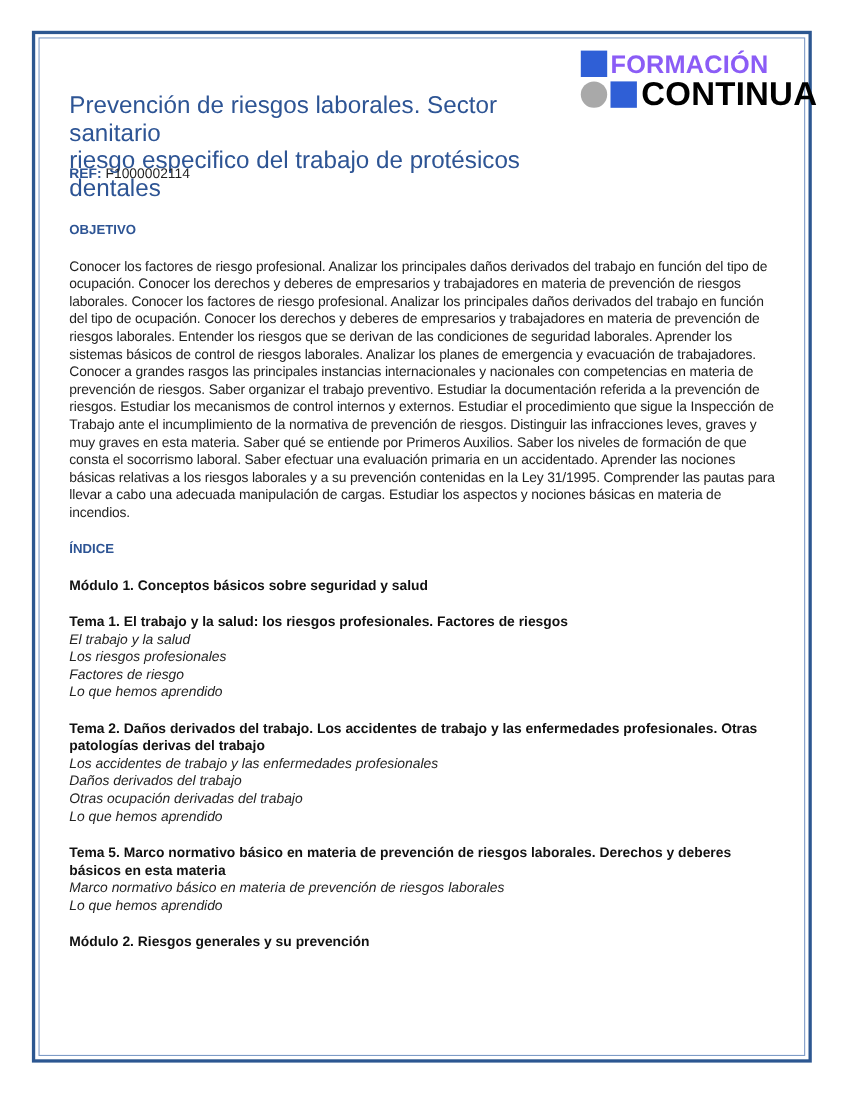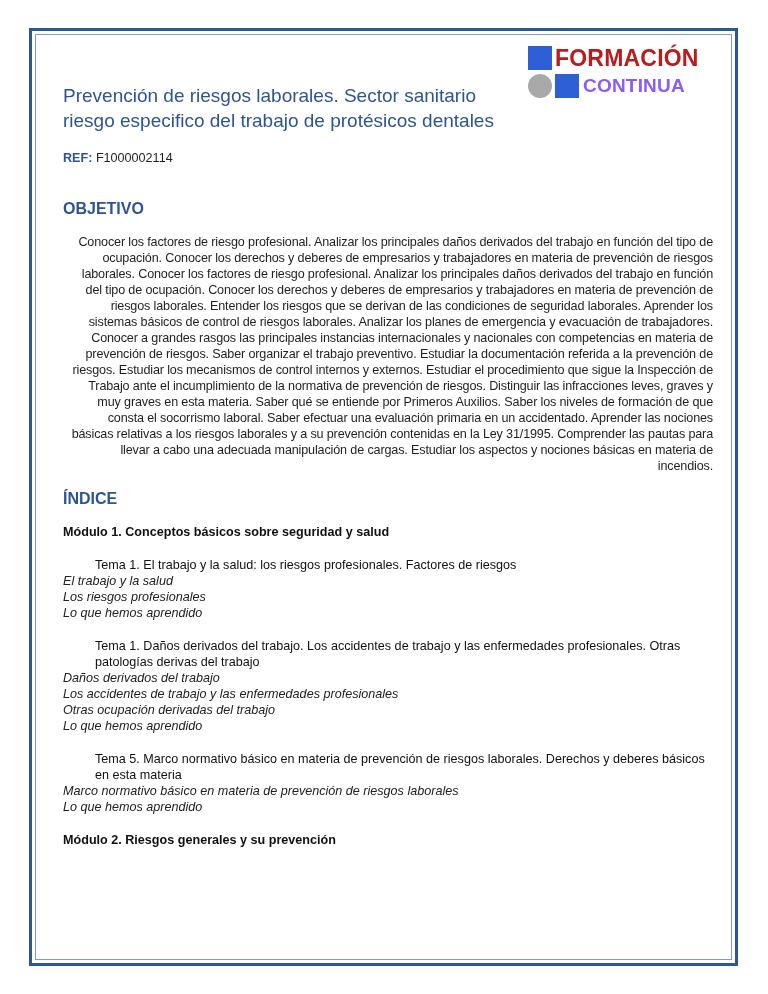--- a/index.html
+++ b/index.html
@@ -16,41 +16,41 @@
       box-sizing: border-box;
     }
     .logo {
       position: absolute; left: 528px; top: 46px; width: 190px; height: 52px;
     }
     .logo .sq-top { position: absolute; left: 0; top: 0; width: 24px; height: 24px; background: #2f5fd6; }
     .logo .circle { position: absolute; left: 0; top: 28px; width: 24px; height: 24px; border-radius: 50%; background: #a9a9a9; }
     .logo .sq-bot { position: absolute; left: 27px; top: 28px; width: 24px; height: 24px; background: #2f5fd6; }
     .logo .w1 {
       position: absolute; left: 27px; top: -2px; font-family: "Liberation Sans", sans-serif; font-weight: bold;
-      font-size: 23px; color: #b91c1c; letter-spacing: 0.2px; line-height: 28px;
+      font-size: 23px; color: #8b5cf6; letter-spacing: 0.2px; line-height: 28px;
     }
     .logo .w2 {
       position: absolute; left: 55px; top: 26px; font-family: "Liberation Sans", sans-serif; font-weight: bold;
-      font-size: 19px; color: #8b5cf6; letter-spacing: 0.2px; line-height: 28px;
+      font-size: 30px; color: #000000; letter-spacing: 0.2px; line-height: 28px;
     }
     .title {
       position: absolute; left: 63px; top: 83px; width: 460px;
-      font-size: 19px; line-height: 25px; color: #2d5494; margin: 0; font-weight: normal;
+      font-size: 22px; line-height: 25px; color: #2d5494; margin: 0; font-weight: normal;
     }
     .content {
       position: absolute; left: 63px; top: 150px; width: 650px;
       font-size: 12.6px; line-height: 16px; color: #1f1f1f;
     }
     .ref-line { margin: 0 0 35px 0; }
     .ref-label { color: #2d5494; font-weight: bold; }
-    .section-head { color: #2d5494; font-weight: bold; margin: 0 0 17px 0; font-size: 16px; }
-    .objective-text { margin: 0 0 17px 0; letter-spacing: -0.15px; text-align: right; }
+    .section-head { color: #2d5494; font-weight: bold; margin: 0 0 17px 0; font-size: 12px; }
+    .objective-text { margin: 0 0 17px 0; letter-spacing: -0.15px; }
     .module-title { font-weight: bold; margin: 0 0 17px 0; color: #111; }
     .tema { margin: 0 0 17px 0; }
-    .tema-title { font-weight: normal; color: #111; margin-left: 32px; }
+    .tema-title { font-weight: bold; color: #111; }
     .tema-item { color: #222; font-style: italic; }
   </style>
 </head>
 <body>
 
 <div class="page-frame">
   <div class="page-frame-inner"></div>
 </div>
 
 <div class="logo">
@@ -76,27 +76,28 @@
   <p class="objective-text">Conocer los factores de riesgo profesional. Analizar los principales daños derivados del trabajo en función del tipo de ocupación. Conocer los derechos y deberes de empresarios y trabajadores en materia de prevención de riesgos laborales. Conocer los factores de riesgo profesional. Analizar los principales daños derivados del trabajo en función del tipo de ocupación. Conocer los derechos y deberes de empresarios y trabajadores en materia de prevención de riesgos laborales. Entender los riesgos que se derivan de las condiciones de seguridad laborales. Aprender los sistemas básicos de control de riesgos laborales. Analizar los planes de emergencia y evacuación de trabajadores. Conocer a grandes rasgos las principales instancias internacionales y nacionales con competencias en materia de prevención de riesgos. Saber organizar el trabajo preventivo. Estudiar la documentación referida a la prevención de riesgos. Estudiar los mecanismos de control internos y externos. Estudiar el procedimiento que sigue la Inspección de Trabajo ante el incumplimiento de la normativa de prevención de riesgos. Distinguir las infracciones leves, graves y muy graves en esta materia. Saber qué se entiende por Primeros Auxilios. Saber los niveles de formación de que consta el socorrismo laboral. Saber efectuar una evaluación primaria en un accidentado. Aprender las nociones básicas relativas a los riesgos laborales y a su prevención contenidas en la Ley 31/1995. Comprender las pautas para llevar a cabo una adecuada manipulación de cargas. Estudiar los aspectos y nociones básicas en materia de incendios.</p>
 
   <p class="section-head">ÍNDICE</p>
 
   <p class="module-title">Módulo 1. Conceptos básicos sobre seguridad y salud</p>
 
   <div class="tema">
     <div class="tema-title">Tema 1. El trabajo y la salud: los riesgos profesionales. Factores de riesgos</div>
     <div class="tema-item">El trabajo y la salud</div>
     <div class="tema-item">Los riesgos profesionales</div>
+    <div class="tema-item">Factores de riesgo</div>
     <div class="tema-item">Lo que hemos aprendido</div>
   </div>
 
   <div class="tema">
-    <div class="tema-title">Tema 1. Daños derivados del trabajo. Los accidentes de trabajo y las enfermedades profesionales. Otras patologías derivas del trabajo</div>
+    <div class="tema-title">Tema 2. Daños derivados del trabajo. Los accidentes de trabajo y las enfermedades profesionales. Otras patologías derivas del trabajo</div>
+    <div class="tema-item">Los accidentes de trabajo y las enfermedades profesionales</div>
     <div class="tema-item">Daños derivados del trabajo</div>
-    <div class="tema-item">Los accidentes de trabajo y las enfermedades profesionales</div>
     <div class="tema-item">Otras ocupación derivadas del trabajo</div>
     <div class="tema-item">Lo que hemos aprendido</div>
   </div>
 
   <div class="tema">
     <div class="tema-title">Tema 5. Marco normativo básico en materia de prevención de riesgos laborales. Derechos y deberes básicos en esta materia</div>
     <div class="tema-item">Marco normativo básico en materia de prevención de riesgos laborales</div>
     <div class="tema-item">Lo que hemos aprendido</div>
   </div>
 

